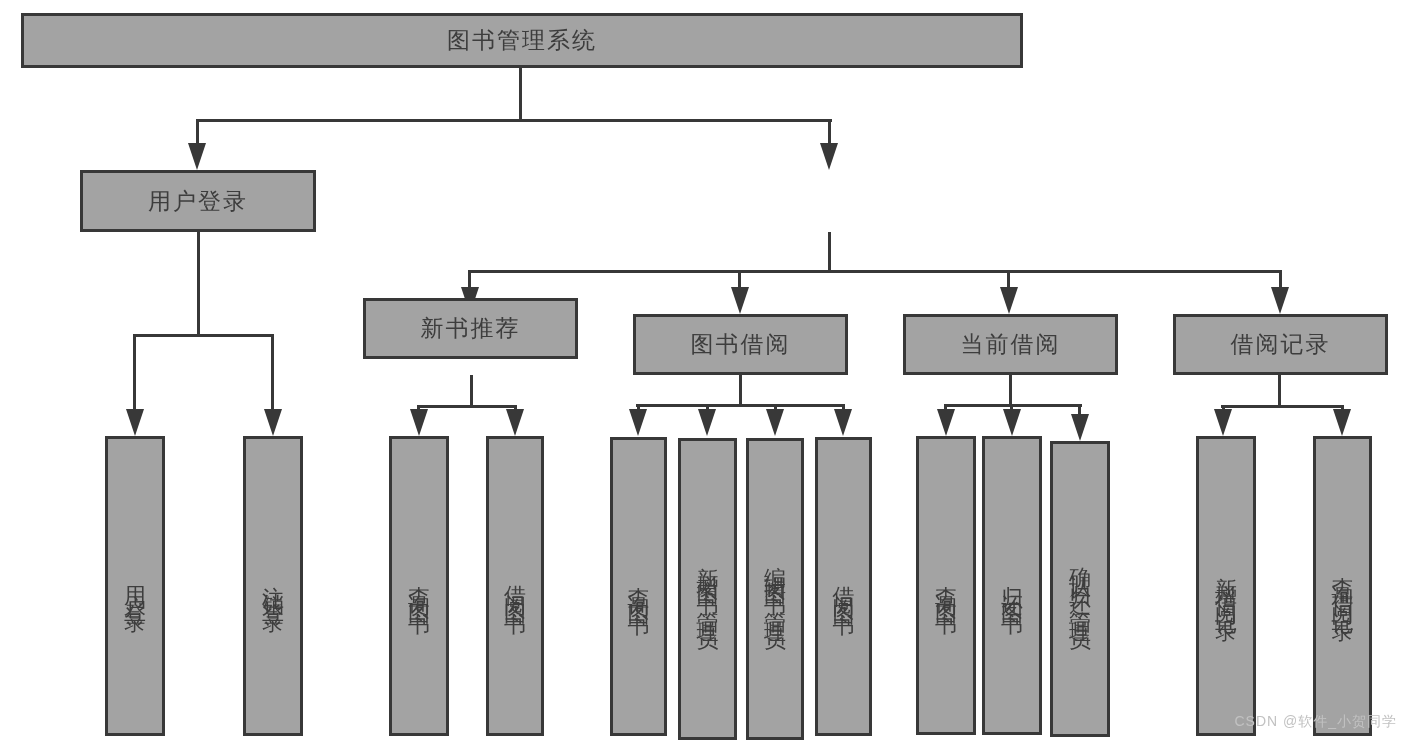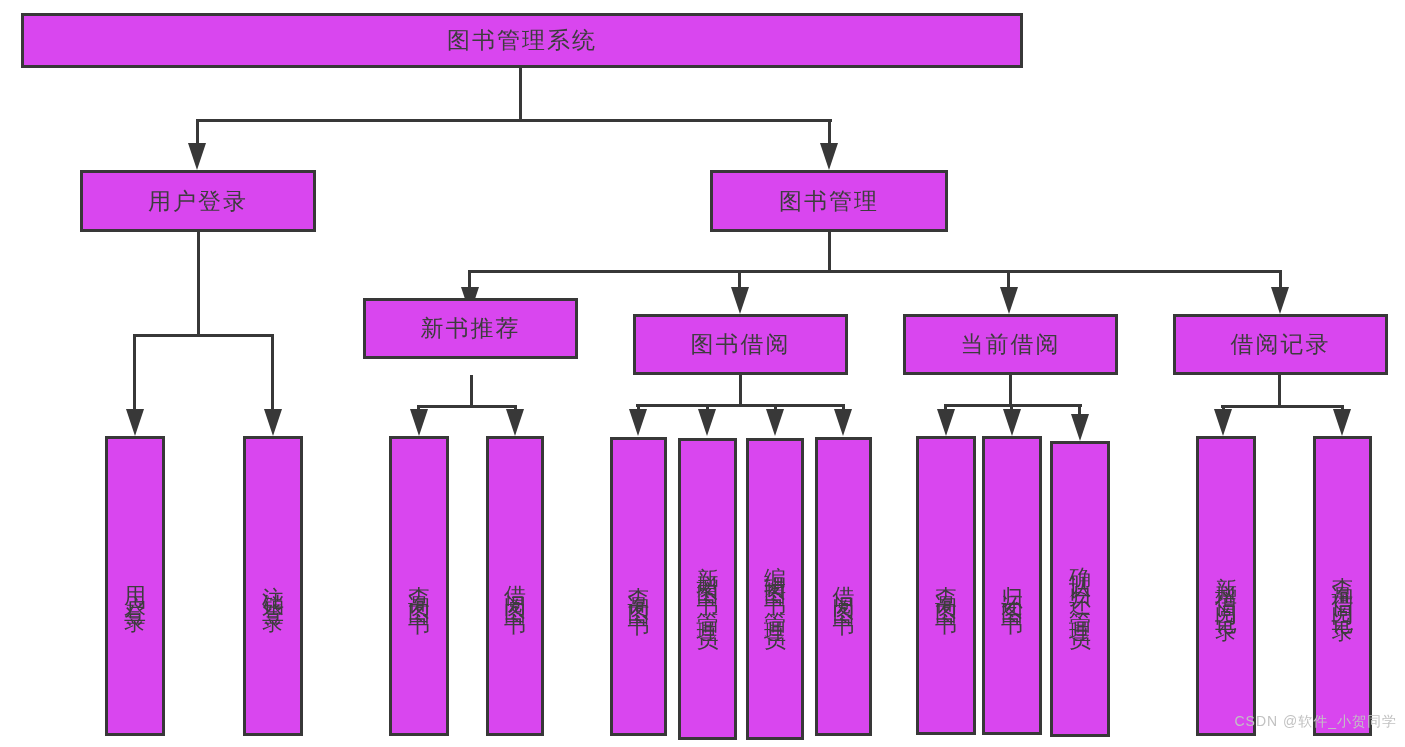--- a/index.html
+++ b/index.html
@@ -2,21 +2,21 @@
 <html style="--line: #383838; --text: #3d3d3d; --watermark: #c2c2c2; --background: #ffffff;"><head>
 <meta charset="utf-8">
 <style>
   html,body{margin:0;padding:0;background:#fff;}
   #stage{
     position:relative;width:1405px;height:747px;background:var(--background,#ffffff);
     font-family:"Liberation Sans","DejaVu Sans",sans-serif;overflow:hidden;
   }
   .box{
     position:absolute;box-sizing:border-box;border:3px solid var(--line,#383838);
-    background:#d946ef;display:flex;align-items:center;justify-content:center;
+    background:#a3a3a3;display:flex;align-items:center;justify-content:center;
     color:var(--text,#3d3d3d);font-size:23px;letter-spacing:2px;text-align:center;
   }
   .v{writing-mode:vertical-rl;font-size:22px;letter-spacing:9px;line-height:1;}
   .vl{position:absolute;width:3px;background:var(--line,#383838);}
   .hl{position:absolute;height:3px;background:var(--line,#383838);}
   .ar{position:absolute;width:0;height:0;border-left:9px solid transparent;
       border-right:9px solid transparent;border-top:27px solid var(--line,#383838);}
   .wm{position:absolute;color:var(--watermark,#c2c2c2);font-size:14px;letter-spacing:1px;z-index:10;}
 </style>
 </head>
@@ -27,21 +27,20 @@
   <div class="box" style="left:21px;top:13px;width:1002px;height:55px">图书管理系统</div>
 
   <i class="vl" style="left:519px;top:68px;height:54px"></i>
   <i class="hl" style="left:196px;top:119px;width:636px"></i>
   <i class="vl" style="left:196px;top:119px;height:26px"></i>
   <i class="ar" style="left:188px;top:143px"></i>
   <i class="vl" style="left:828px;top:119px;height:26px"></i>
   <i class="ar" style="left:820px;top:143px"></i>
 
   <div class="box" style="left:80px;top:170px;width:236px;height:62px">用户登录</div>
-  <div class="box" style="left:710px;top:170px;width:238px;height:62px">图书管理</div>
 
   <i class="vl" style="left:197px;top:232px;height:105px"></i>
   <i class="hl" style="left:133px;top:334px;width:141px"></i>
   <i class="vl" style="left:133px;top:334px;height:77px"></i>
   <i class="ar" style="left:126px;top:409px"></i>
   <i class="vl" style="left:271px;top:334px;height:77px"></i>
   <i class="ar" style="left:264px;top:409px"></i>
 
   <i class="vl" style="left:828px;top:232px;height:41px"></i>
   <i class="hl" style="left:468px;top:270px;width:814px"></i>

